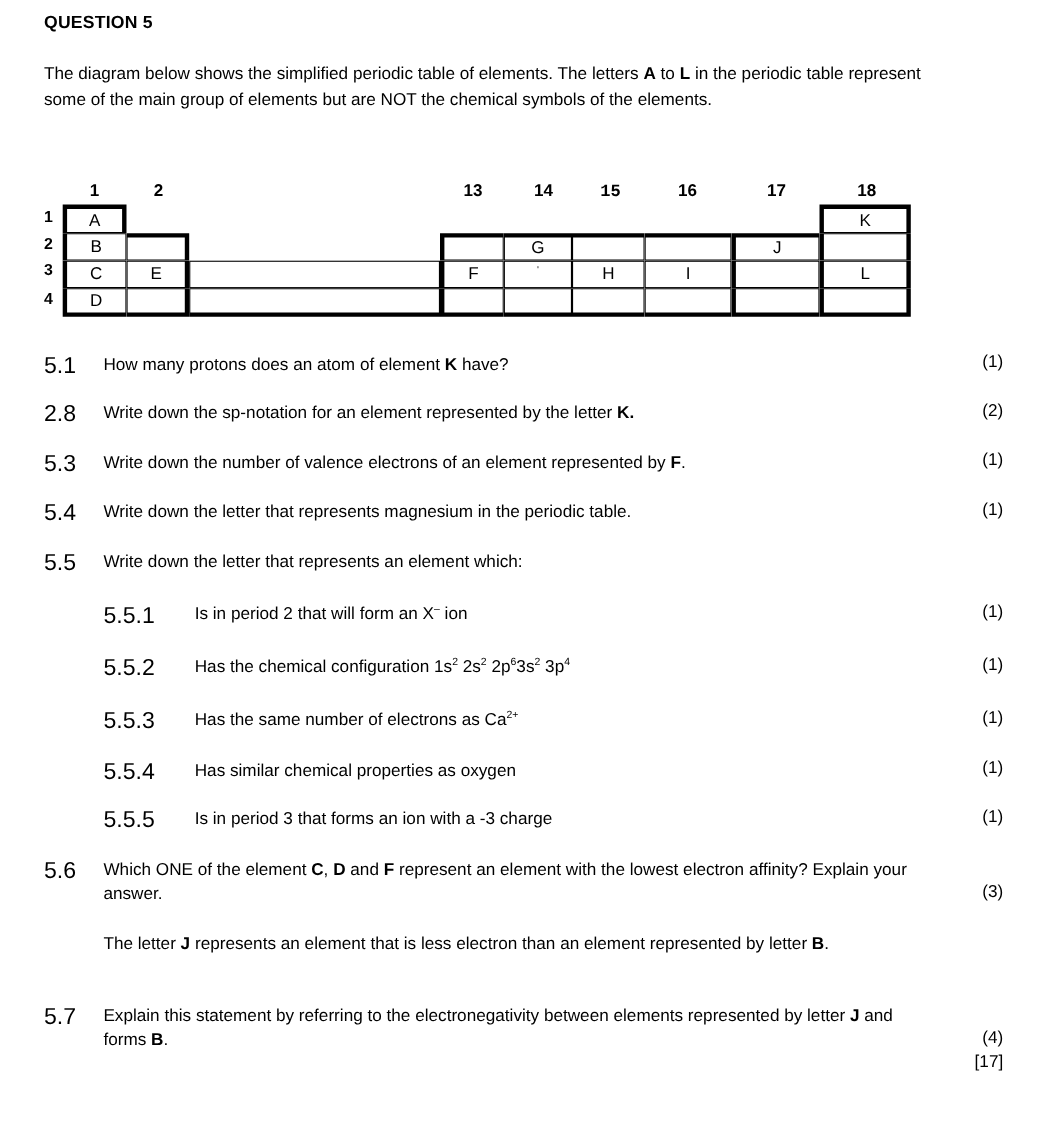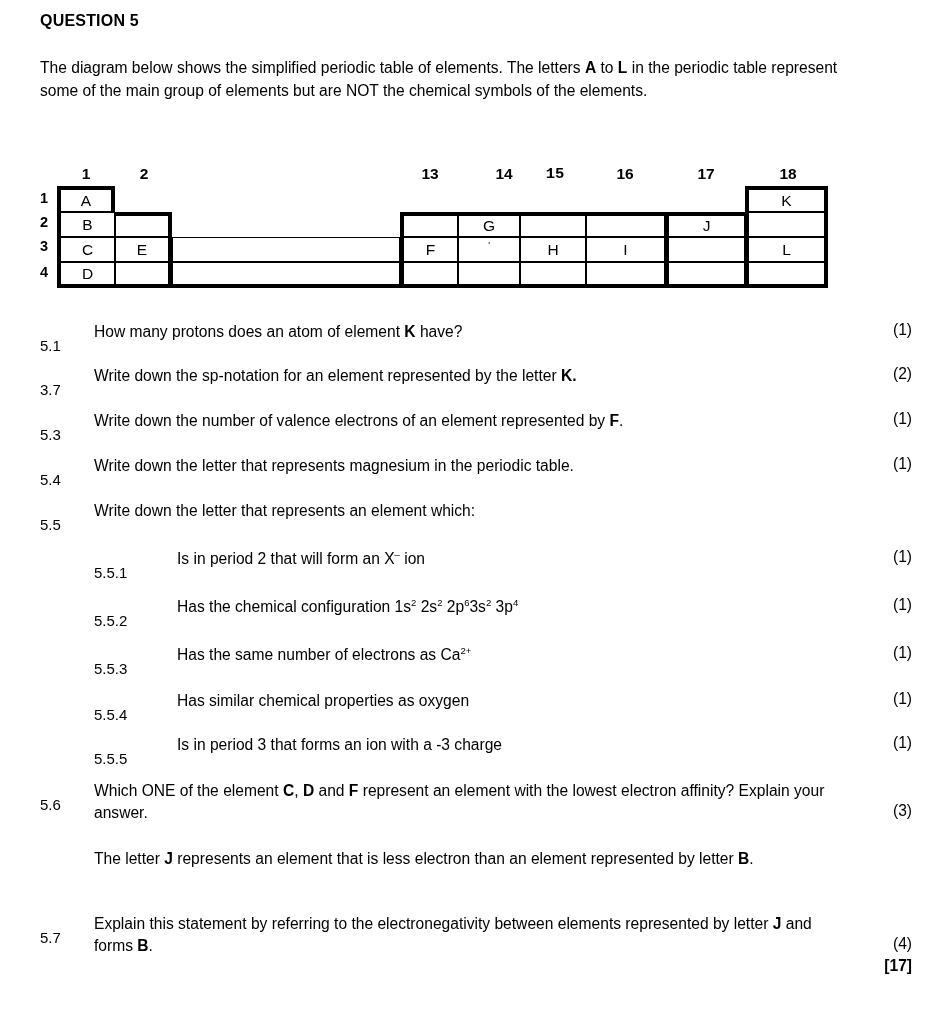--- a/index.html
+++ b/index.html
@@ -93,23 +93,23 @@
 
   
   .qrow {
     position: absolute;
     left: 40px;
     width: 872px;
   }
   .qnum {
     position: absolute;
     left: 0px;
-    top: 16px;
+    top: 0px;
     width: 50px;
-    font-size: 15px;
+    font-size: 21px;
   }
   .qnum.sub {
     left: 54px;
     width: 76px;
   }
   .qtext {
     position: absolute;
     left: 54px;
     top: 0px;
     width: 760px;
@@ -122,21 +122,21 @@
   }
   .qtext b { font-weight: bold; }
   .marks {
     position: absolute;
     right: 0px;
     width: 40px;
     text-align: right;
     font-size: 15.6px;
   }
   .marks.total {
-    font-weight: bold;
+    font-weight: normal;
     text-align: right;
   }
   sup {
     font-size: 9.5px;
     vertical-align: super;
     line-height: 0;
   }
 </style>
 </head>
 <body>
@@ -145,21 +145,21 @@
 
   <div class="q-title">QUESTION 5</div>
 
   <div class="intro"><span>The diagram below shows the simplified periodic table of elements. The letters </span><b>A</b><span> to </span><b>L</b><span> in the periodic table represent some of the main group of elements but are NOT the chemical symbols of the elements.</span></div>
 
   <div class="pt-wrap">
 
     <div class="grp-label" style="left:66px;">1</div>
     <div class="grp-label" style="left:124px;">2</div>
     <div class="grp-label" style="left:410px;">13</div>
-    <div class="grp-label" style="left:484px;">14</div>
+    <div class="grp-label" style="left:474px;">14</div>
     <div class="grp-label" style="left:535px;font-family:Liberation Mono, monospace;">15</div>
     <div class="grp-label" style="left:605px;">16</div>
     <div class="grp-label" style="left:686px;">17</div>
     <div class="grp-label" style="left:768px;">18</div>
 
     <div class="per-label" style="top:190px;">1</div>
     <div class="per-label" style="top:214px;">2</div>
     <div class="per-label" style="top:238px;">3</div>
     <div class="per-label" style="top:264px;">4</div>
 
@@ -201,21 +201,21 @@
     <div class="cell thick-l thick-r thick-b" style="left:745px; top:262px; width:83px; height:26px;"></div>
   </div>
 
   <div class="qrow" style="top:321px;">
     <span class="qnum">5.1</span>
     <span class="qtext"><span>How many protons does an atom of element </span><b>K</b><span> have?</span></span>
     <span class="marks">(1)</span>
   </div>
 
   <div class="qrow" style="top:365px;">
-    <span class="qnum">3.7</span>
+    <span class="qnum">2.8</span>
     <span class="qtext"><span>Write down the sp-notation for an element represented by the letter </span><b>K.</b><span></span></span>
     <span class="marks">(2)</span>
   </div>
 
   <div class="qrow" style="top:410px;">
     <span class="qnum">5.3</span>
     <span class="qtext"><span>Write down the number of valence electrons of an element represented by </span><b>F</b><span>.</span></span>
     <span class="marks">(1)</span>
   </div>
 

